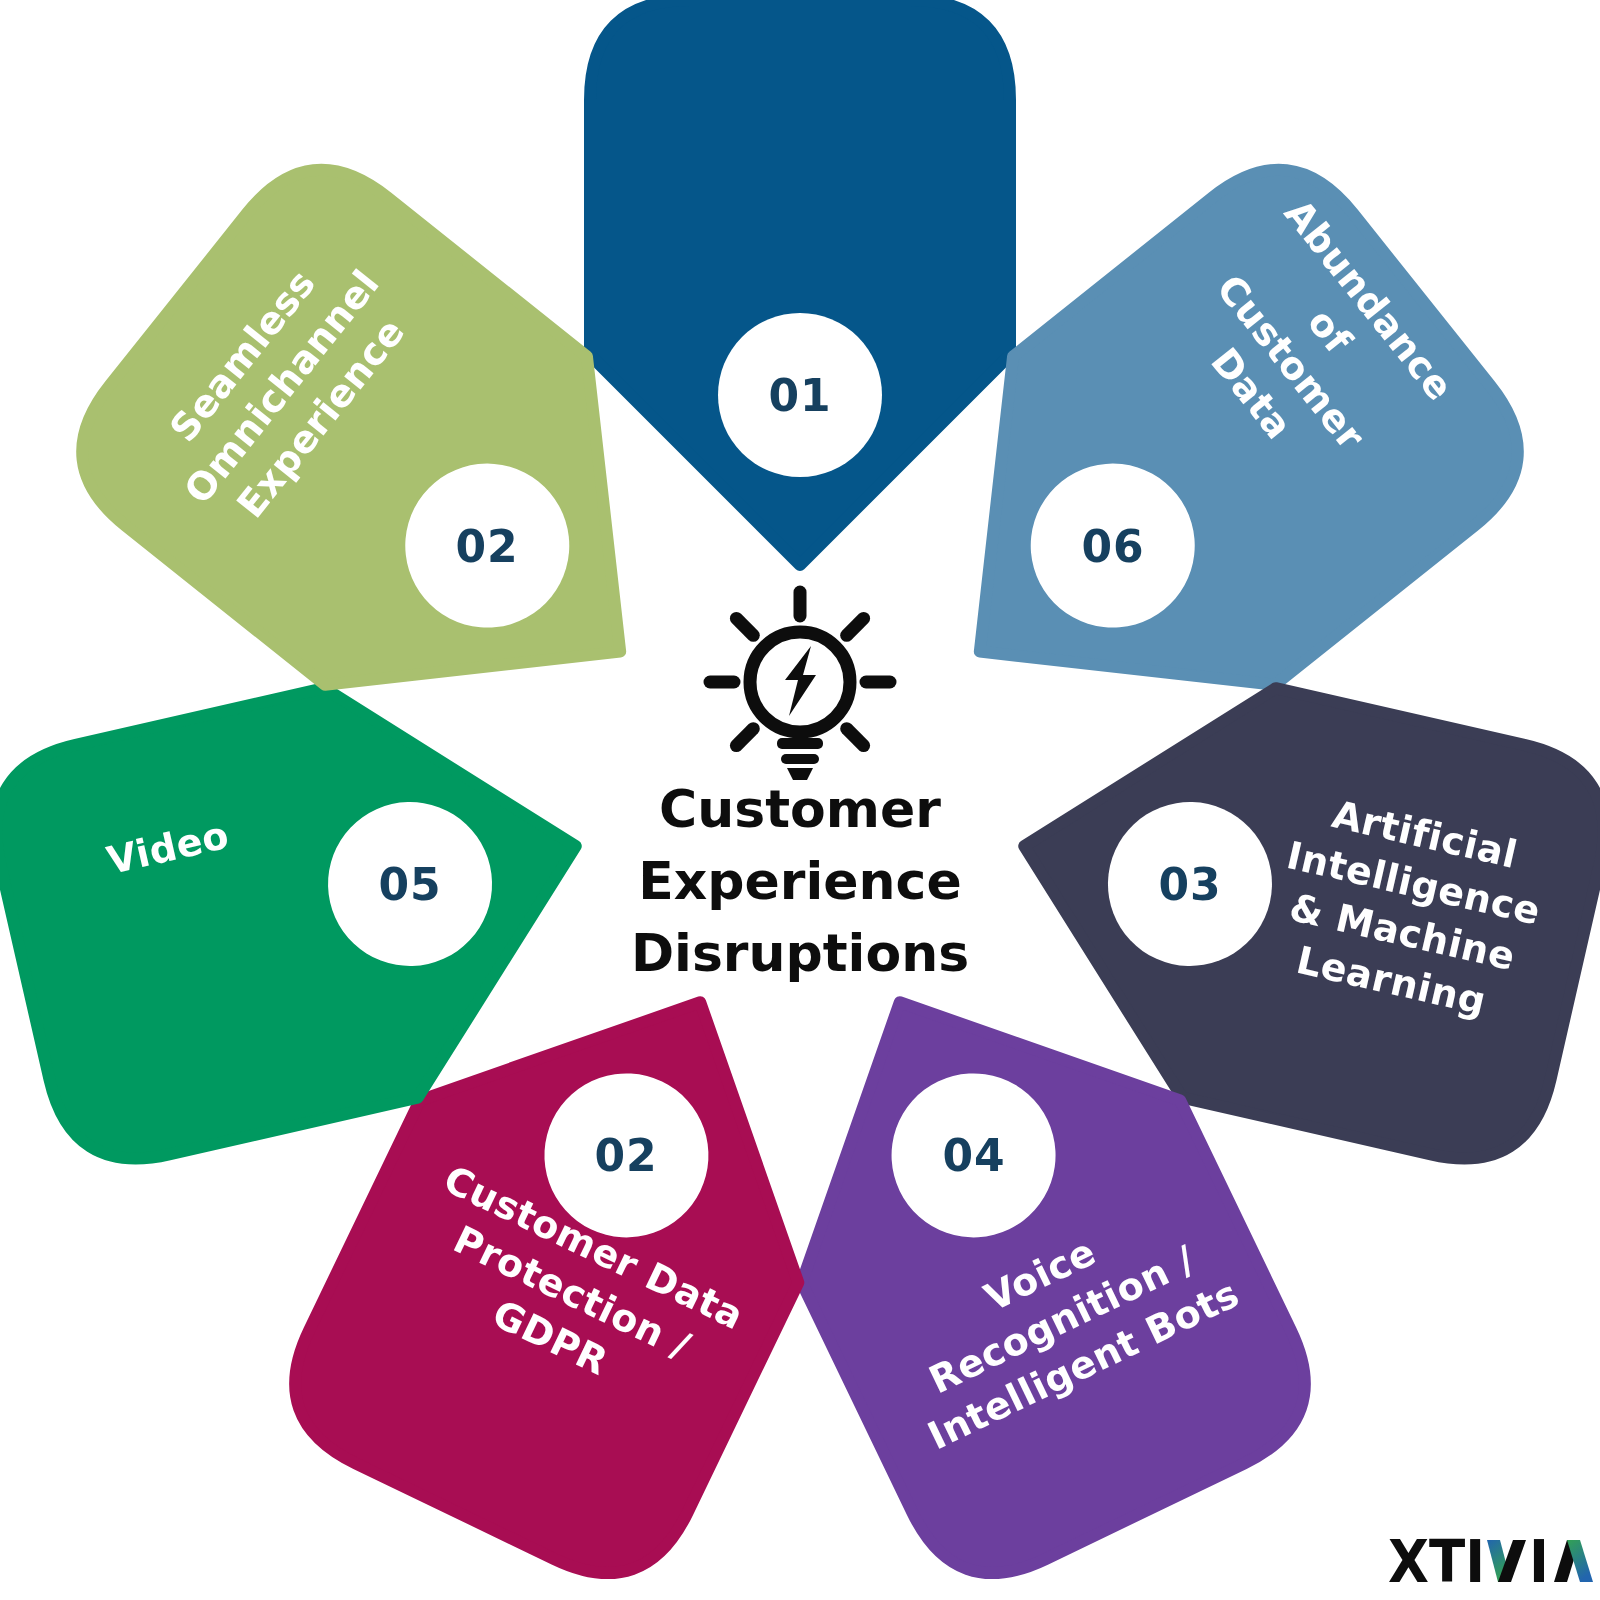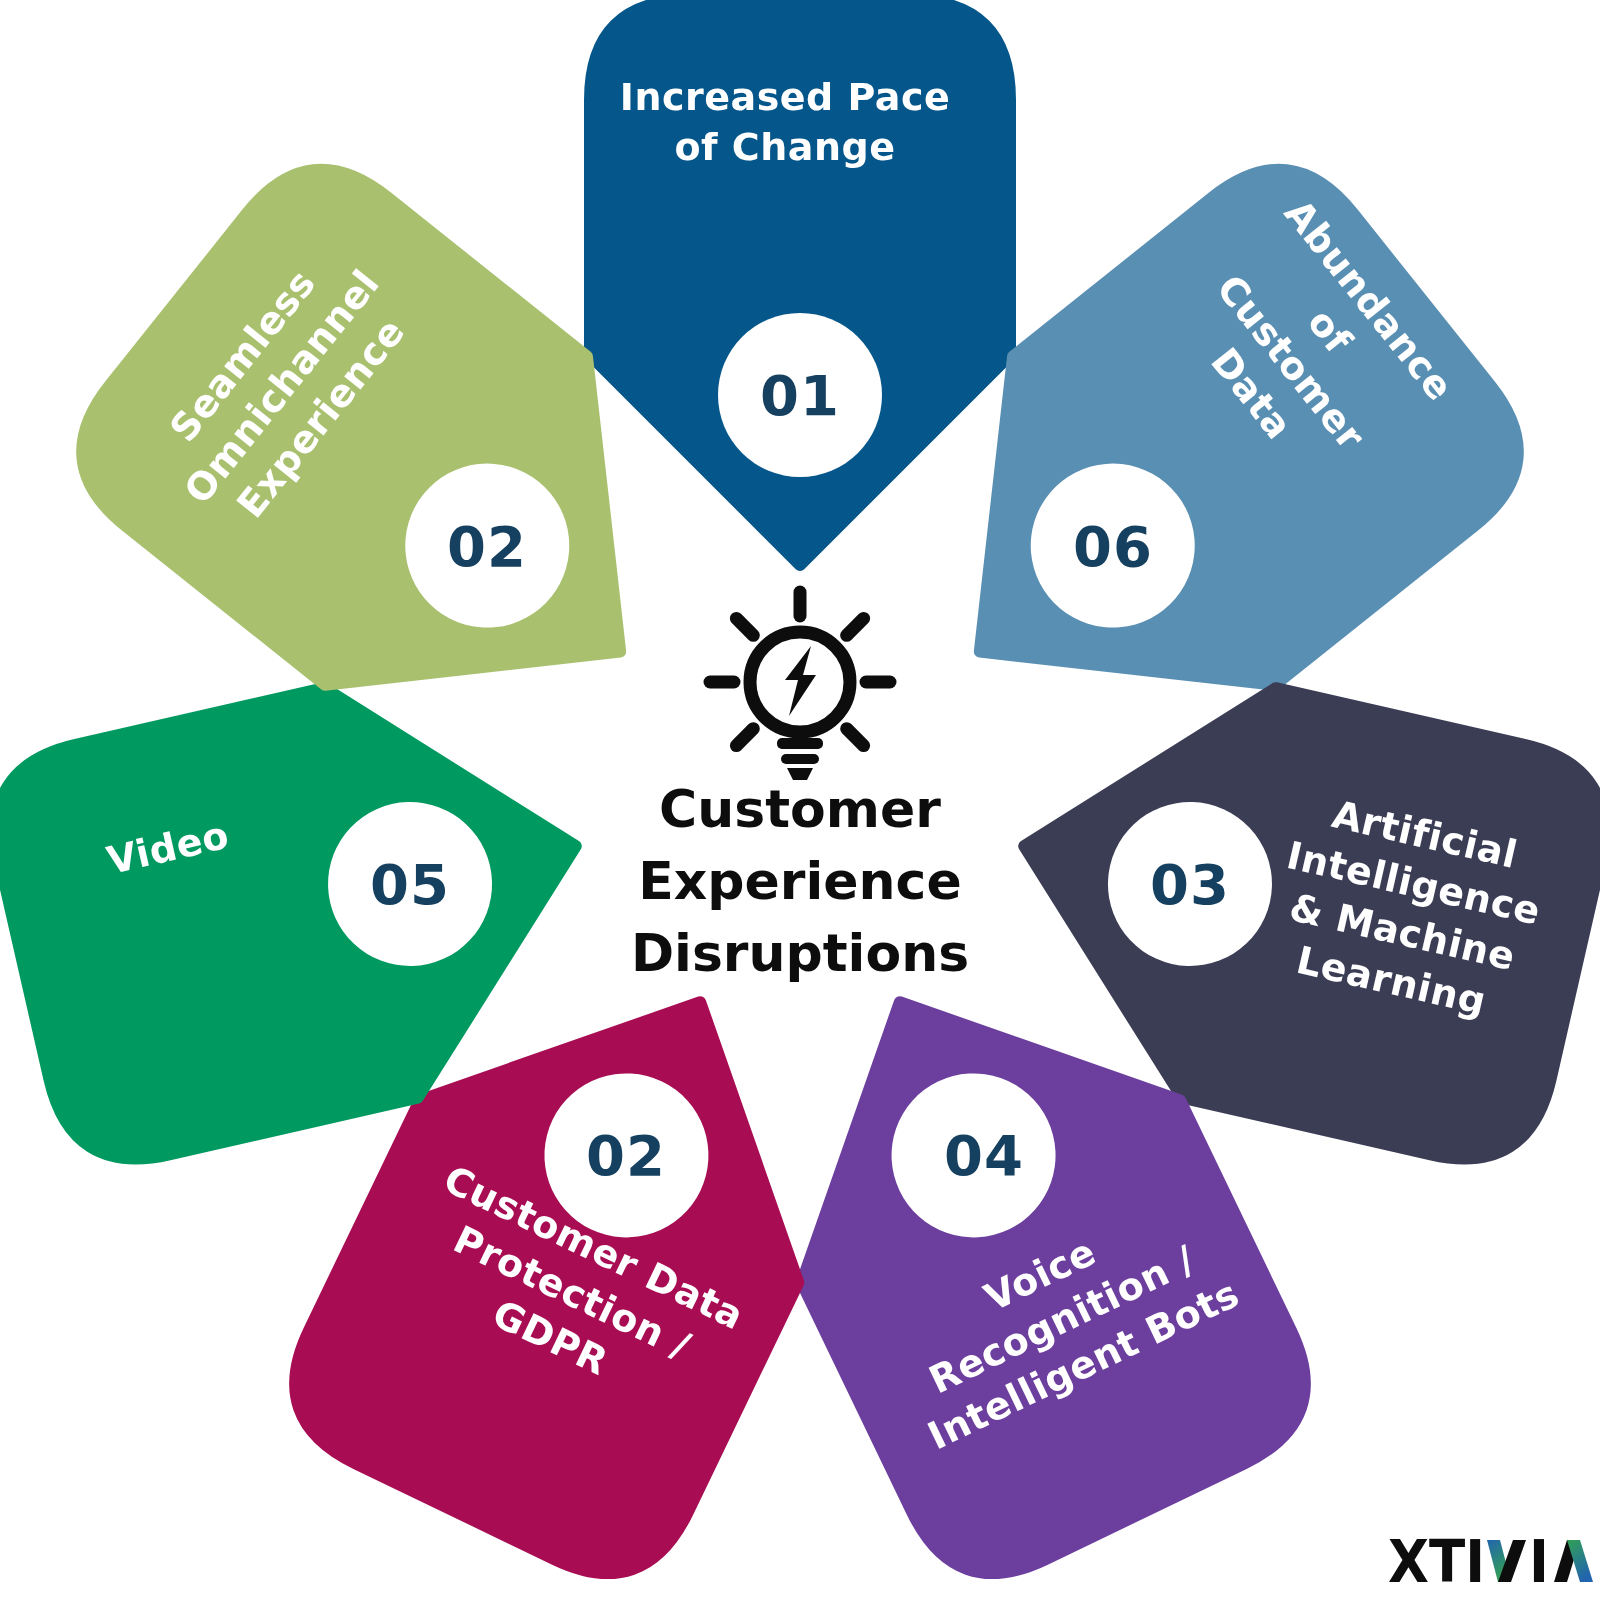--- a/index.html
+++ b/index.html
@@ -8,21 +8,21 @@
     font-family:"DejaVu Sans","Liberation Sans",sans-serif;
     overflow:hidden;position:relative;
   }
   .stage{position:absolute;left:0;top:0;width:1600px;height:1600px;}
   .flower-svg{position:absolute;left:0;top:0;}
   .petal-label{
     position:absolute;color:#ffffff;font-weight:bold;font-size:38px;
     line-height:1.32;text-align:center;white-space:pre-line;letter-spacing:.5px;
   }
   .petal-number{
-    position:absolute;color:#16405f;font-weight:bold;font-size:56px;
+    position:absolute;color:#16405f;font-weight:bold;font-size:44px;
     transform:translate(-50%,-50%);letter-spacing:1px;text-align:right;
   }
   .center-title{
     position:absolute;left:800px;top:882px;transform:translate(-50%,-50%);
     color:#0d0d0d;font-weight:bold;font-size:52px;line-height:1.38;
     text-align:center;white-space:pre-line;
   }
   .bulb-icon{position:absolute;left:695px;top:567px;}
   .logo{position:absolute;left:1388px;top:1534px;}
 </style>
@@ -58,27 +58,25 @@
     </g>
     <g transform="translate(800 795) rotate(308.5714)">
       <path stroke-linejoin="round" stroke-width="12" stroke="#a9c06f" d="M 0 -230 L -210 -440 L -210 -695 Q -210 -795 -110 -795 L 110 -795 Q 210 -795 210 -695 L 210 -440 Z" fill="#a9c06f"></path>
       <circle cx="0" cy="-400" r="82" fill="#ffffff"></circle>
     </g>
   </svg>
 
   <div class="petal-number" style="left:800px;top:395px;">01</div>
   <div class="petal-number" style="left:1113px;top:546px;">06</div>
   <div class="petal-number" style="left:1190px;top:884px;">03</div>
-  <div class="petal-number" style="left:974px;top:1155px;margin-left:10px;">04</div>
+  <div class="petal-number" style="left:974px;top:1155px;">04</div>
   <div class="petal-number" style="left:626px;top:1155px;">02</div>
   <div class="petal-number" style="left:410px;top:884px;">05</div>
   <div class="petal-number" style="left:487px;top:546px;">02</div>
 
-  <div class="petal-label" style="left:785px;top:122px;transform:translate(-50%,-50%) rotate(0deg);">Increased Pace
-of Change</div>
   <div class="petal-label" style="left:1310px;top:347px;transform:translate(-50%,-50%) rotate(51.43deg);">Abundance of
 Customer Data</div>
   <div class="petal-label" style="left:1408px;top:908px;transform:translate(-50%,-50%) rotate(12.86deg);">Artificial
 Intelligence
 &amp; Machine
 Learning</div>
   <div class="petal-label" style="left:1062px;top:1320px;transform:translate(-50%,-50%) rotate(-25.71deg);">Voice
 Recognition /
 Intelligent Bots</div>
   <div class="petal-label" style="left:572px;top:1293px;transform:translate(-50%,-50%) rotate(25.71deg);">Customer Data

